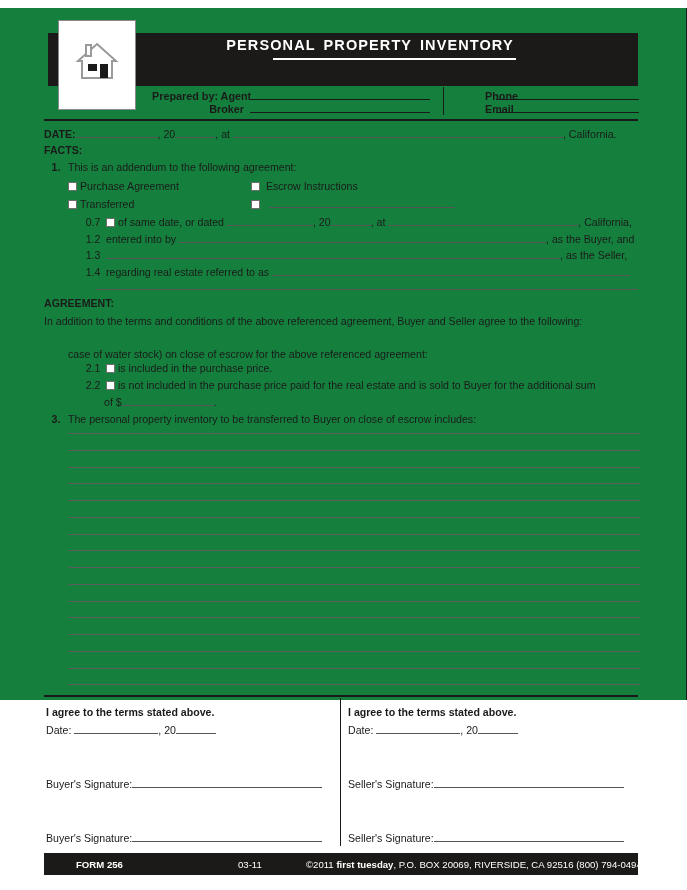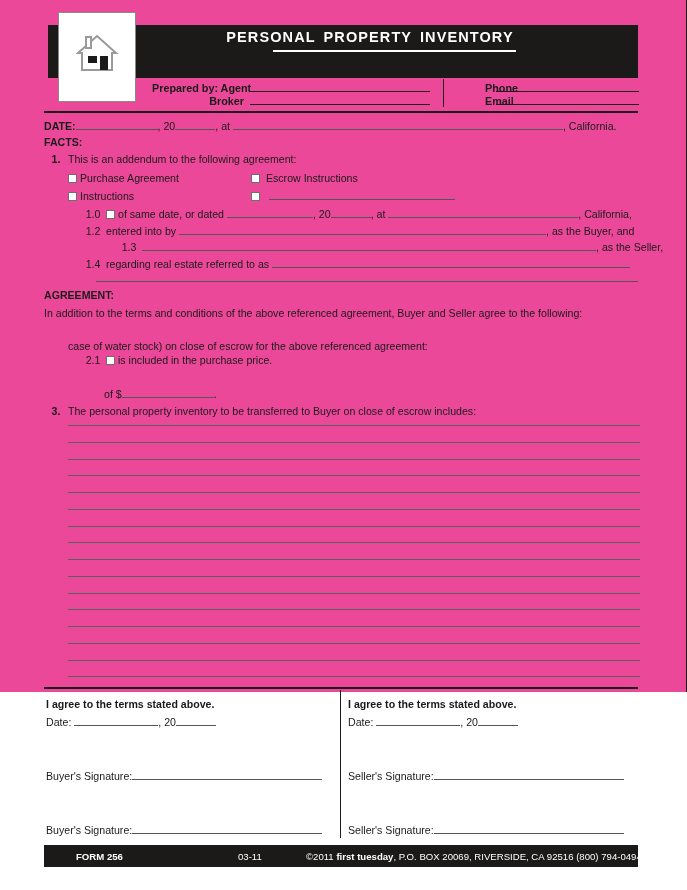--- a/index.html
+++ b/index.html
@@ -11,24 +11,24 @@
     width: 687px; height: 890px;
     font-family: "Liberation Sans", sans-serif;
     color: #1a1a1a;
     position: relative;
     overflow: hidden;
   }
 
   
   #page {
     position: absolute;
-    left: 0; top: 0;
+    left: 0; top: 8px;
     width: 687px; height: 692px;
     border-right: 1.5px solid #1a1a1a;
-    background: #ec4899;
+    background: #15803d;
   }
 
   
   .hdr-band {
     position: absolute;
     left: 48px; top: 25px;
     width: 590px; height: 53px;
     background: #1c1a18;
   }
   .hdr-title {
@@ -115,21 +115,21 @@
     margin-right: 3px;
   }
 
   .r-pa   { left: 68px; top: 172px; }
   .r-ei   { left: 251px; top: 172px; }
   .r-co   { left: 68px; top: 190px; }
   .r-blank{ left: 251px; top: 190px; }
 
   .r-11 { left: 80px; top: 208px; }
   .r-12 { left: 80px; top: 225px; }
-  .r-13 { left: 80px; top: 241px; margin-left: 36px; }
+  .r-13 { left: 80px; top: 241px; }
   .r-14 { left: 80px; top: 258px; }
   .subnum { display:inline-block; width: 26px; }
 
   .rule-thin-1 { left: 96px; top: 281px; width: 542px; height: 1px; background:#555; }
 
   .r-agreement { left: 44px; top: 289px; }
   .r-inaddition{ left: 44px; top: 307px; }
 
   .r-2a { left: 44px; top: 326px; }
   .r-2b { left: 68px; top: 340px; }
@@ -224,28 +224,28 @@
     <span class="b" style="display:inline-block;width:24px">1.</span><span>This is an addendum to the following agreement:</span>
   </div>
 
   <div class="line r-pa">
     <span class="cbx"></span><span>Purchase Agreement</span>
   </div>
   <div class="line r-ei">
     <span class="cbx"></span>&nbsp;<span>Escrow Instructions</span>
   </div>
   <div class="line r-co">
-    <span class="cbx"></span><span>Instructions</span>
+    <span class="cbx"></span><span>Transferred</span>
   </div>
   <div class="line r-blank">
     <span class="cbx"></span>&nbsp;&nbsp;<span class="fill" style="width:186px"></span>
   </div>
 
   <div class="line r-11">
-    <span class="subnum">1.0</span><span class="cbx"></span><span>of same date, or dated</span>&nbsp;<span class="fill" style="width:86px"></span><span>, 20</span><span class="fill" style="width:40px"></span><span>, at</span>&nbsp;<span class="fill" style="width:190px"></span><span>, California,</span>
+    <span class="subnum">0.7</span><span class="cbx"></span><span>of same date, or dated</span>&nbsp;<span class="fill" style="width:86px"></span><span>, 20</span><span class="fill" style="width:40px"></span><span>, at</span>&nbsp;<span class="fill" style="width:190px"></span><span>, California,</span>
   </div>
 
   <div class="line r-12">
     <span class="subnum">1.2</span><span>entered into by</span>&nbsp;<span class="fill" style="width:367px"></span><span>, as the Buyer, and</span>
   </div>
 
   <div class="line r-13">
     <span class="subnum">1.3</span><span class="fill" style="width:454px"></span><span>, as the Seller,</span>
   </div>
 
@@ -257,20 +257,23 @@
 
   <div class="line r-agreement b">AGREEMENT:</div>
   <div class="line r-inaddition">In addition to the terms and conditions of the above referenced agreement, Buyer and Seller agree to the following:</div>
 
   <div class="line r-2b">case of water stock) on close of escrow for the above referenced agreement:</div>
 
   <div class="line r-21">
     <span class="subnum">2.1</span><span class="cbx"></span><span>is included in the purchase price.</span>
   </div>
 
+  <div class="line r-22">
+    <span class="subnum">2.2</span><span class="cbx"></span><span>is not included in the purchase price paid for the real estate and is sold to Buyer for the additional sum</span>
+  </div>
 
   <div class="line r-22b">
     <span>of $</span><span class="fill" style="width:92px"></span><span>.</span>
   </div>
 
   <div class="line r-3">
     <span class="b" style="display:inline-block;width:24px">3.</span><span>The  personal  property  inventory  to  be  transferred  to  Buyer  on  close  of  escrow  includes:</span>
   </div>
 
   <div id="blank-lines">

